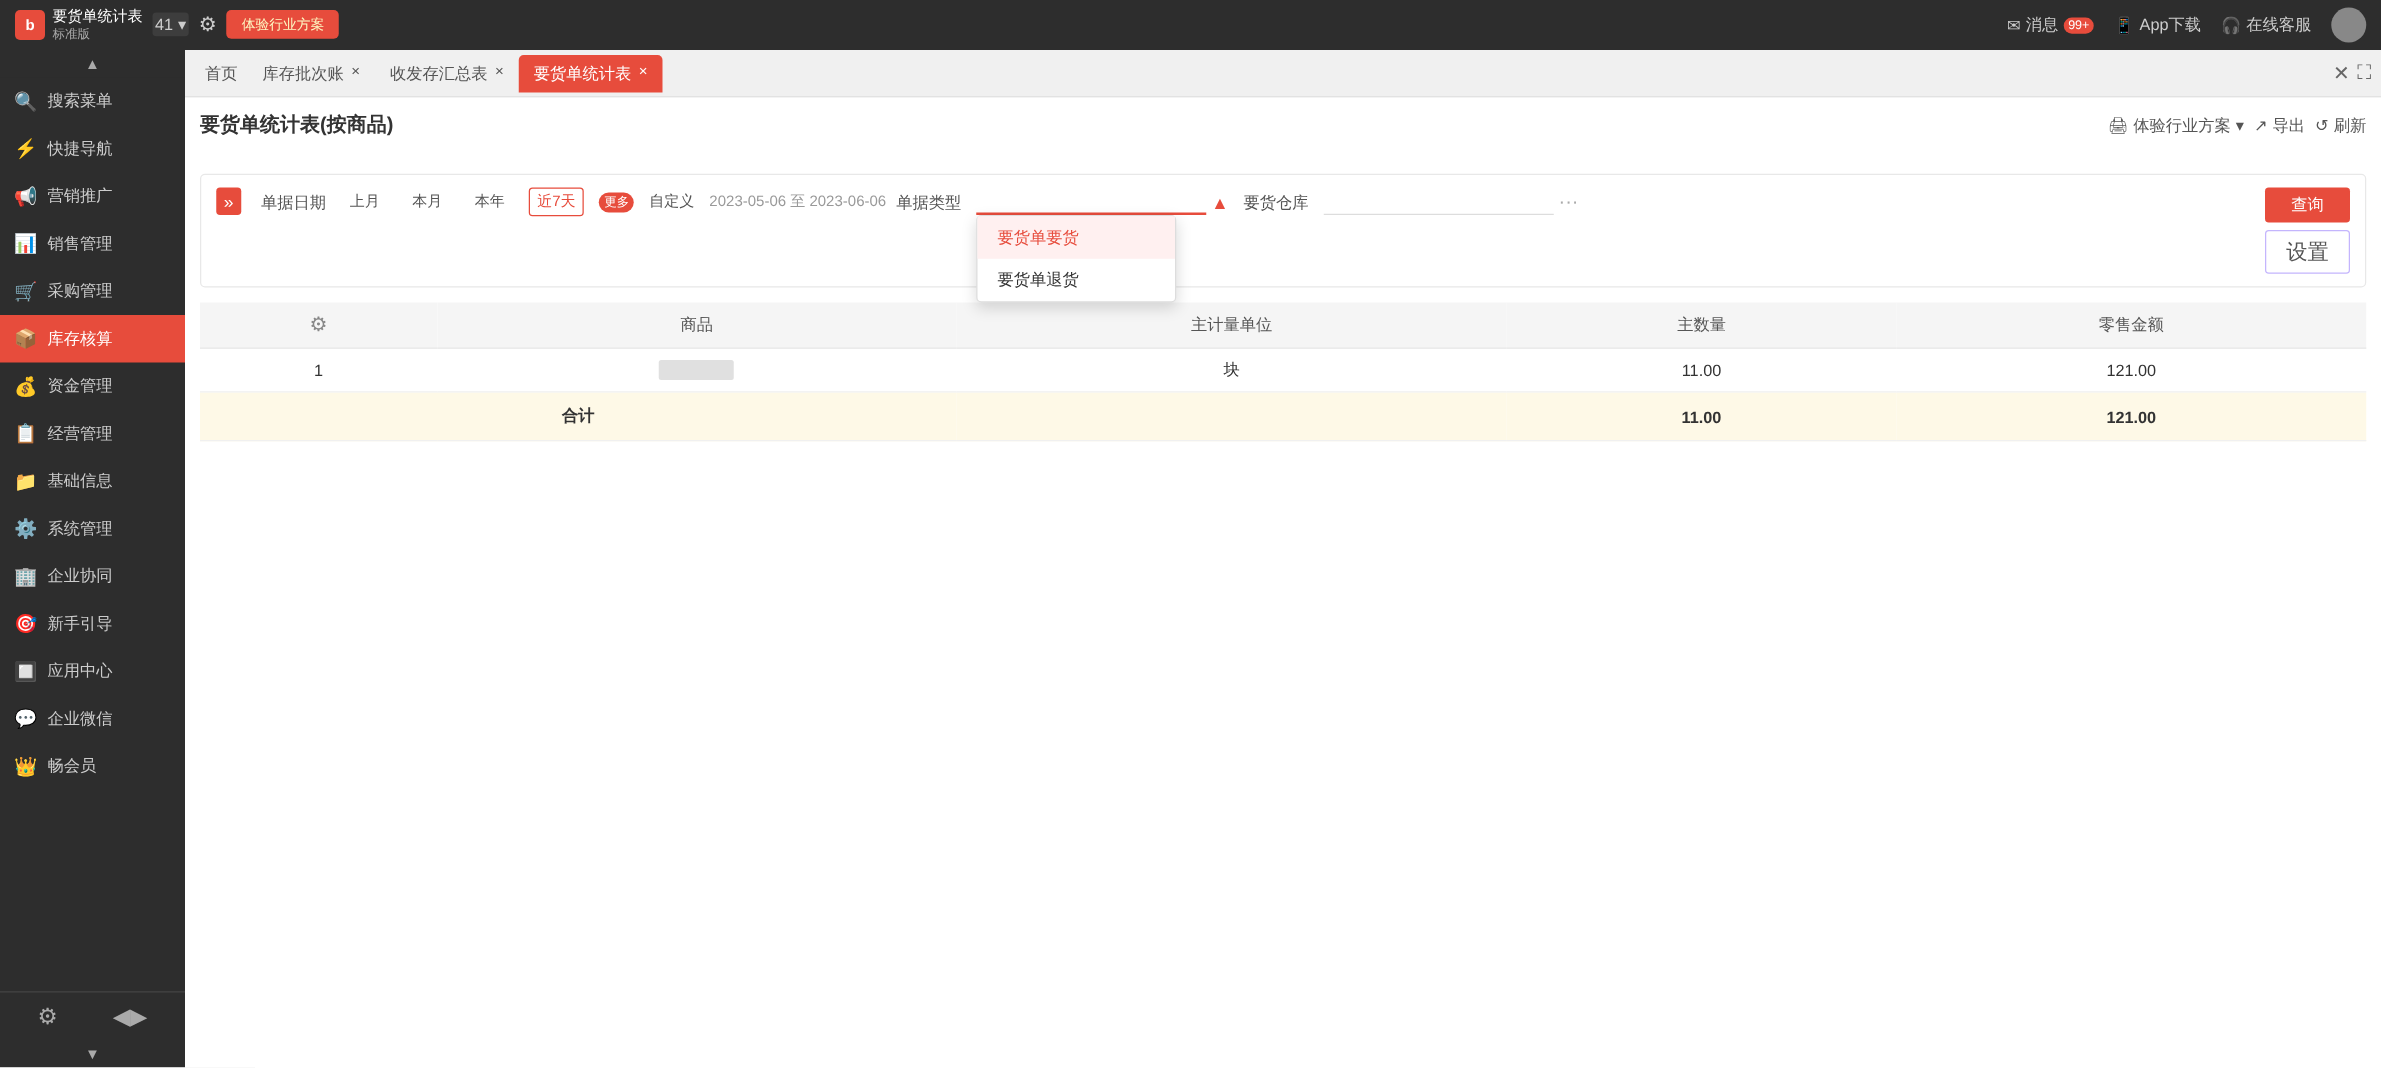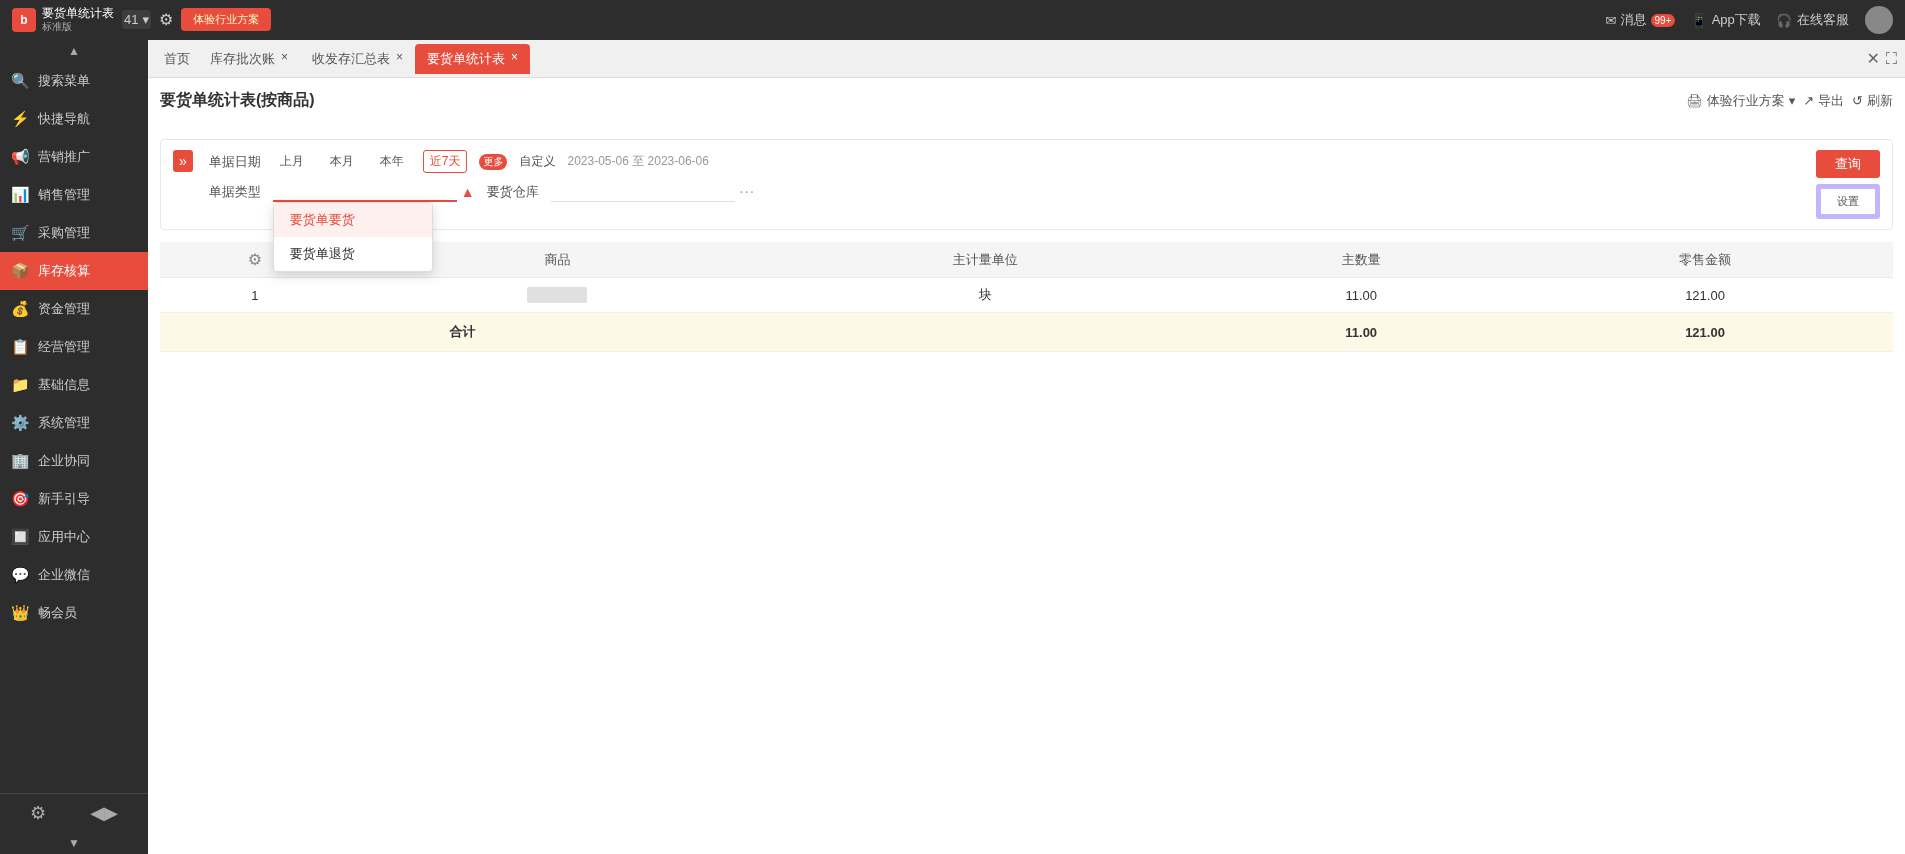--- a/index.html
+++ b/index.html
@@ -52,21 +52,21 @@
 
     
     .page-title-bar { display: flex; align-items: center; justify-content: space-between; margin-bottom: 28px; gap: 12px; }
     .page-title { font-size: 16px; font-weight: bold; color: #333; }
     .page-actions { display: flex; align-items: center; gap: 8px; }
     .page-action-btn { display: flex; align-items: center; gap: 4px; color: #555; font-size: 13px; cursor: pointer; }
 
     
     .filter-bar { background: #fff; border: 1px solid #e8e8e8; border-radius: 4px; padding: 10px 12px; margin-bottom: 12px; display: flex; align-items: flex-start; gap: 16px; }
     .filter-toggle { background: #e74c3c; color: white; border: none; border-radius: 3px; padding: 3px 6px; cursor: pointer; font-size: 14px; }
-    .filter-section { display: flex; flex-direction: column; gap: 8px; flex: 1; justify-content: flex-end; }
+    .filter-section { display: flex; flex-direction: row; gap: 8px; flex: 1; }
     .filter-row { display: flex; align-items: center; gap: 12px; }
     .filter-label { font-size: 13px; color: #555; white-space: nowrap; }
     .date-btn { font-size: 12px; color: #555; cursor: pointer; padding: 2px 6px; border: 1px solid transparent; border-radius: 3px; }
     .date-btn.active { color: #e74c3c; border-color: #e74c3c; }
     .date-more-badge { background: #e74c3c; color: white; font-size: 10px; padding: 1px 4px; border-radius: 8px; }
     .date-custom { font-size: 12px; color: #555; cursor: pointer; }
     .date-range-text { font-size: 12px; color: #999; }
 
     
     .filter-type-wrapper { position: relative; display: flex; align-items: center; }
@@ -79,21 +79,21 @@
     .dropdown-item.selected { background: #fff0f0; color: #e74c3c; }
 
     
     .filter-warehouse { display: flex; align-items: center; gap: 4px; }
     .filter-warehouse-input { border: none; border-bottom: 1px solid #ddd; outline: none; padding: 2px 4px; font-size: 13px; min-width: 120px; color: #333; }
     .filter-more-btn { color: #aaa; cursor: pointer; font-size: 16px; }
 
     
     .filter-action-btns { display: flex; flex-direction: column; gap: 6px; }
     .btn-query { background: #e74c3c; color: white; border: none; padding: 5px 16px; border-radius: 3px; cursor: pointer; font-size: 13px; }
-    .btn-settings { background: white; color: #555; border: 5px solid #c4b5fd; padding: 5px 16px; border-radius: 3px; cursor: pointer; font-size: 11px; }
+    .btn-settings { background: white; color: #555; border: 1px solid #c4b5fd; padding: 5px 16px; border-radius: 3px; cursor: pointer; font-size: 17px; }
 
     
     .data-table { width: 100%; border-collapse: collapse; font-size: 13px; }
     .data-table th { background: #f5f5f5; padding: 8px 12px; text-align: center; border-bottom: 1px solid #e8e8e8; color: #555; font-weight: normal; }
     .data-table td { padding: 8px 12px; text-align: center; border-bottom: 1px solid #f0f0f0; color: #333; }
     .table-settings-icon { color: #888; font-size: 16px; cursor: pointer; }
     .product-cell { display: flex; align-items: center; gap: 6px; justify-content: center; }
     .product-placeholder { background: #e0e0e0; width: 60px; height: 16px; border-radius: 2px; }
 
     

